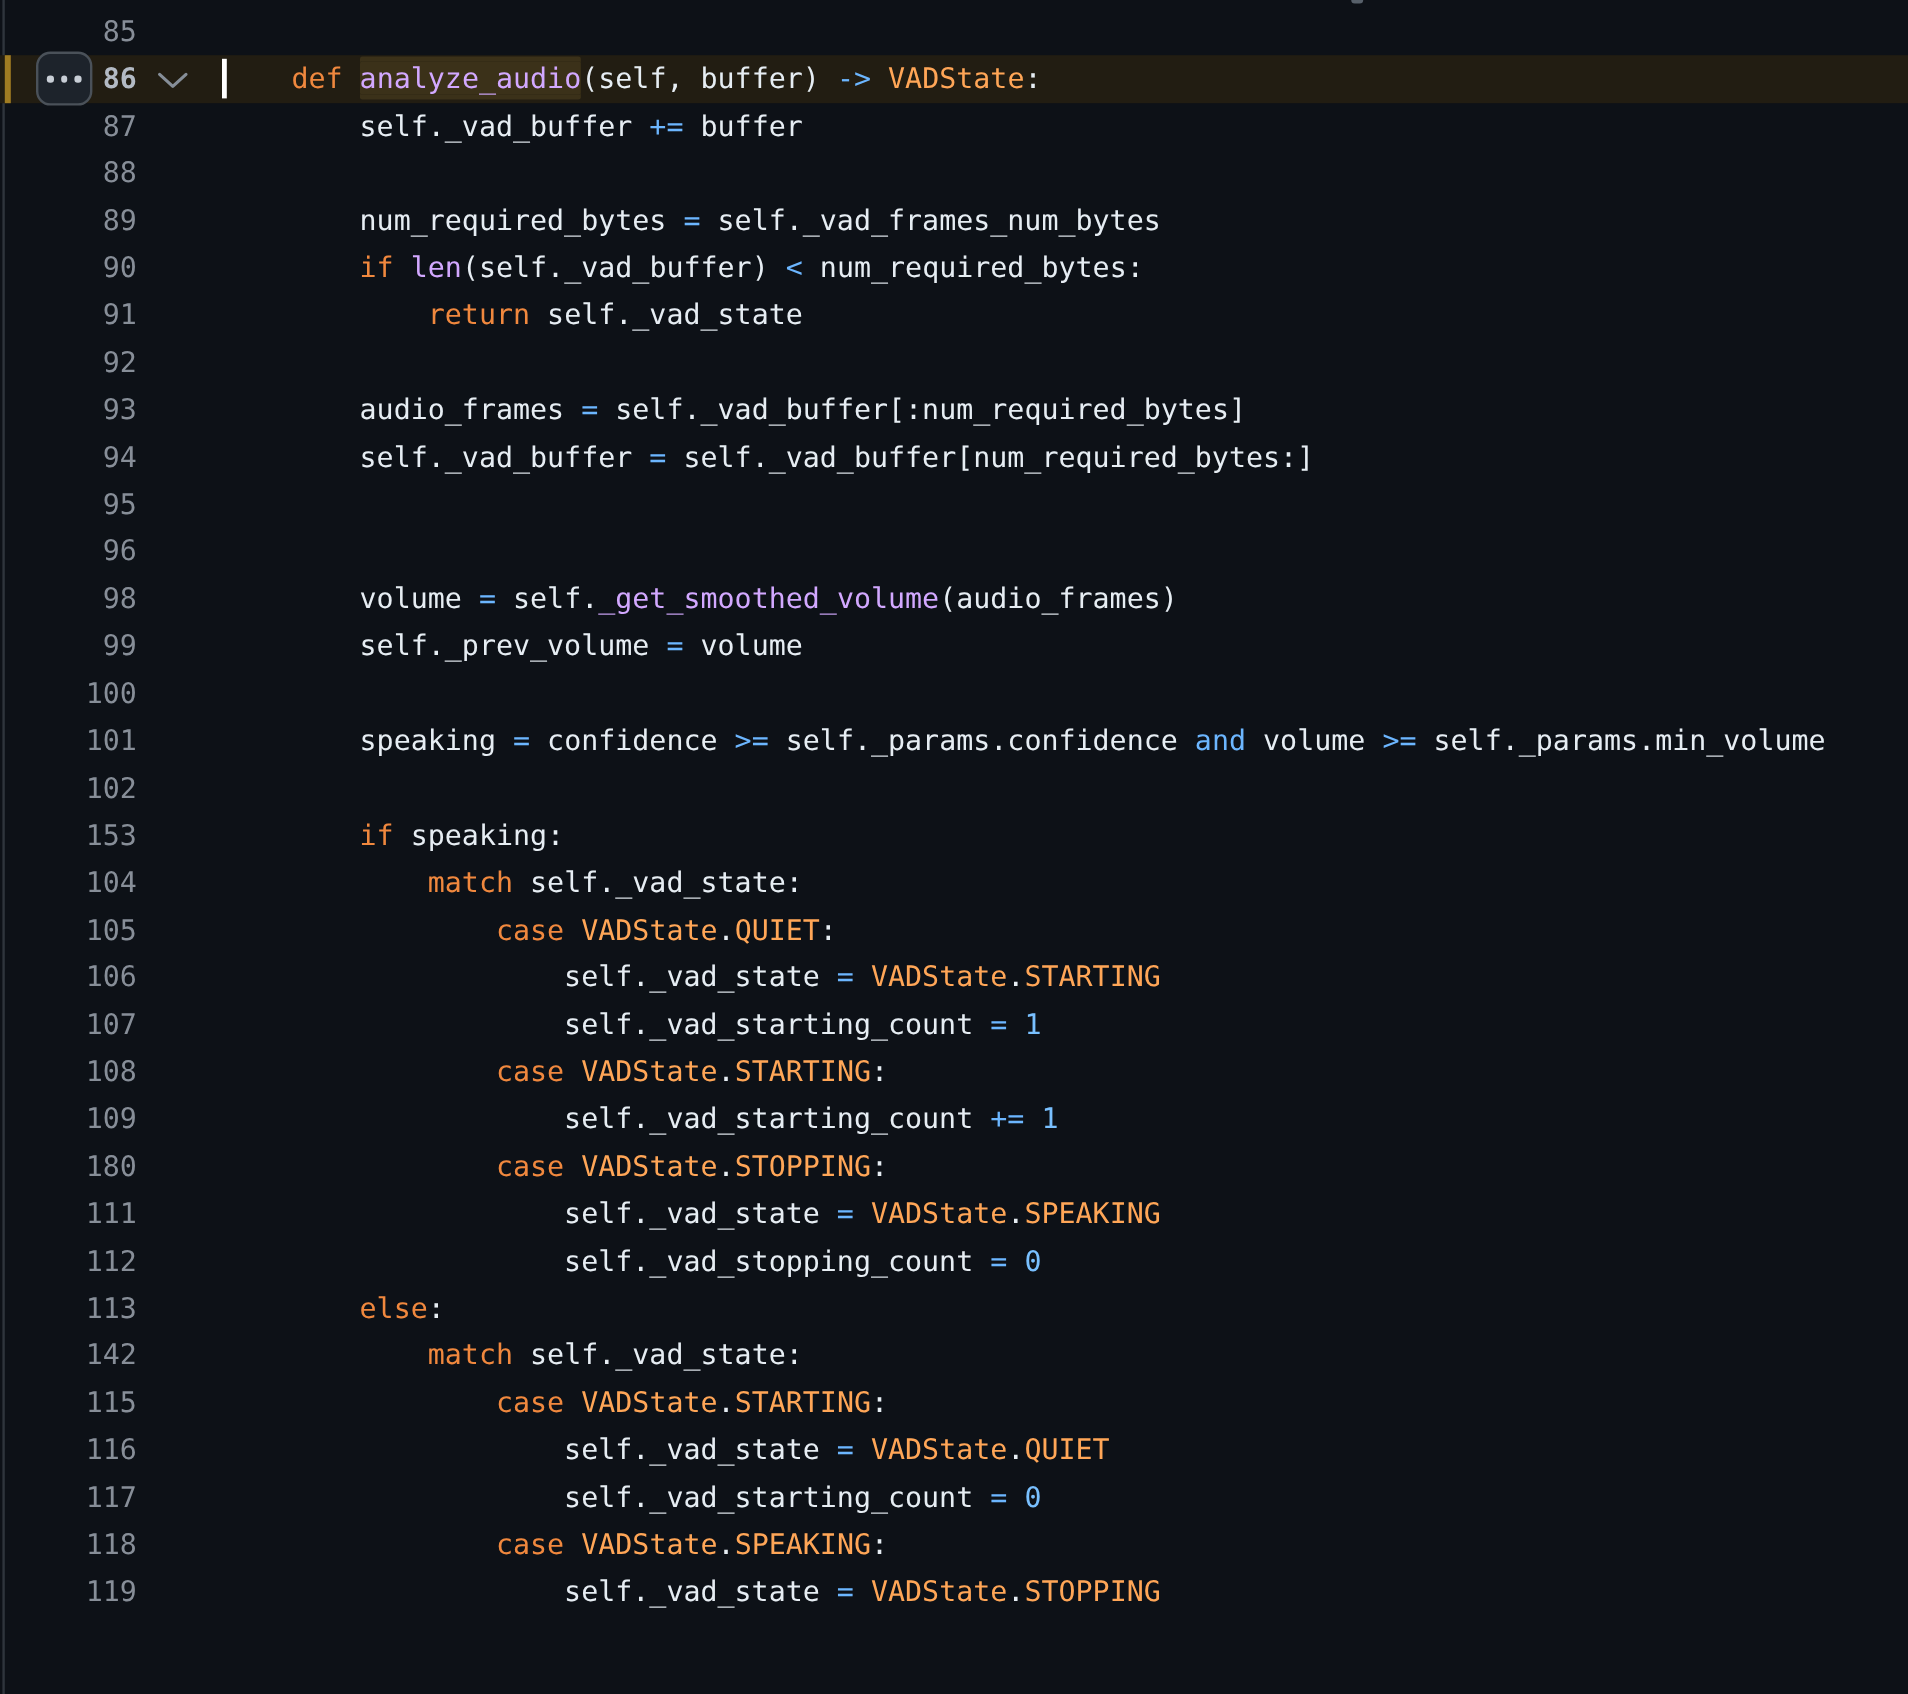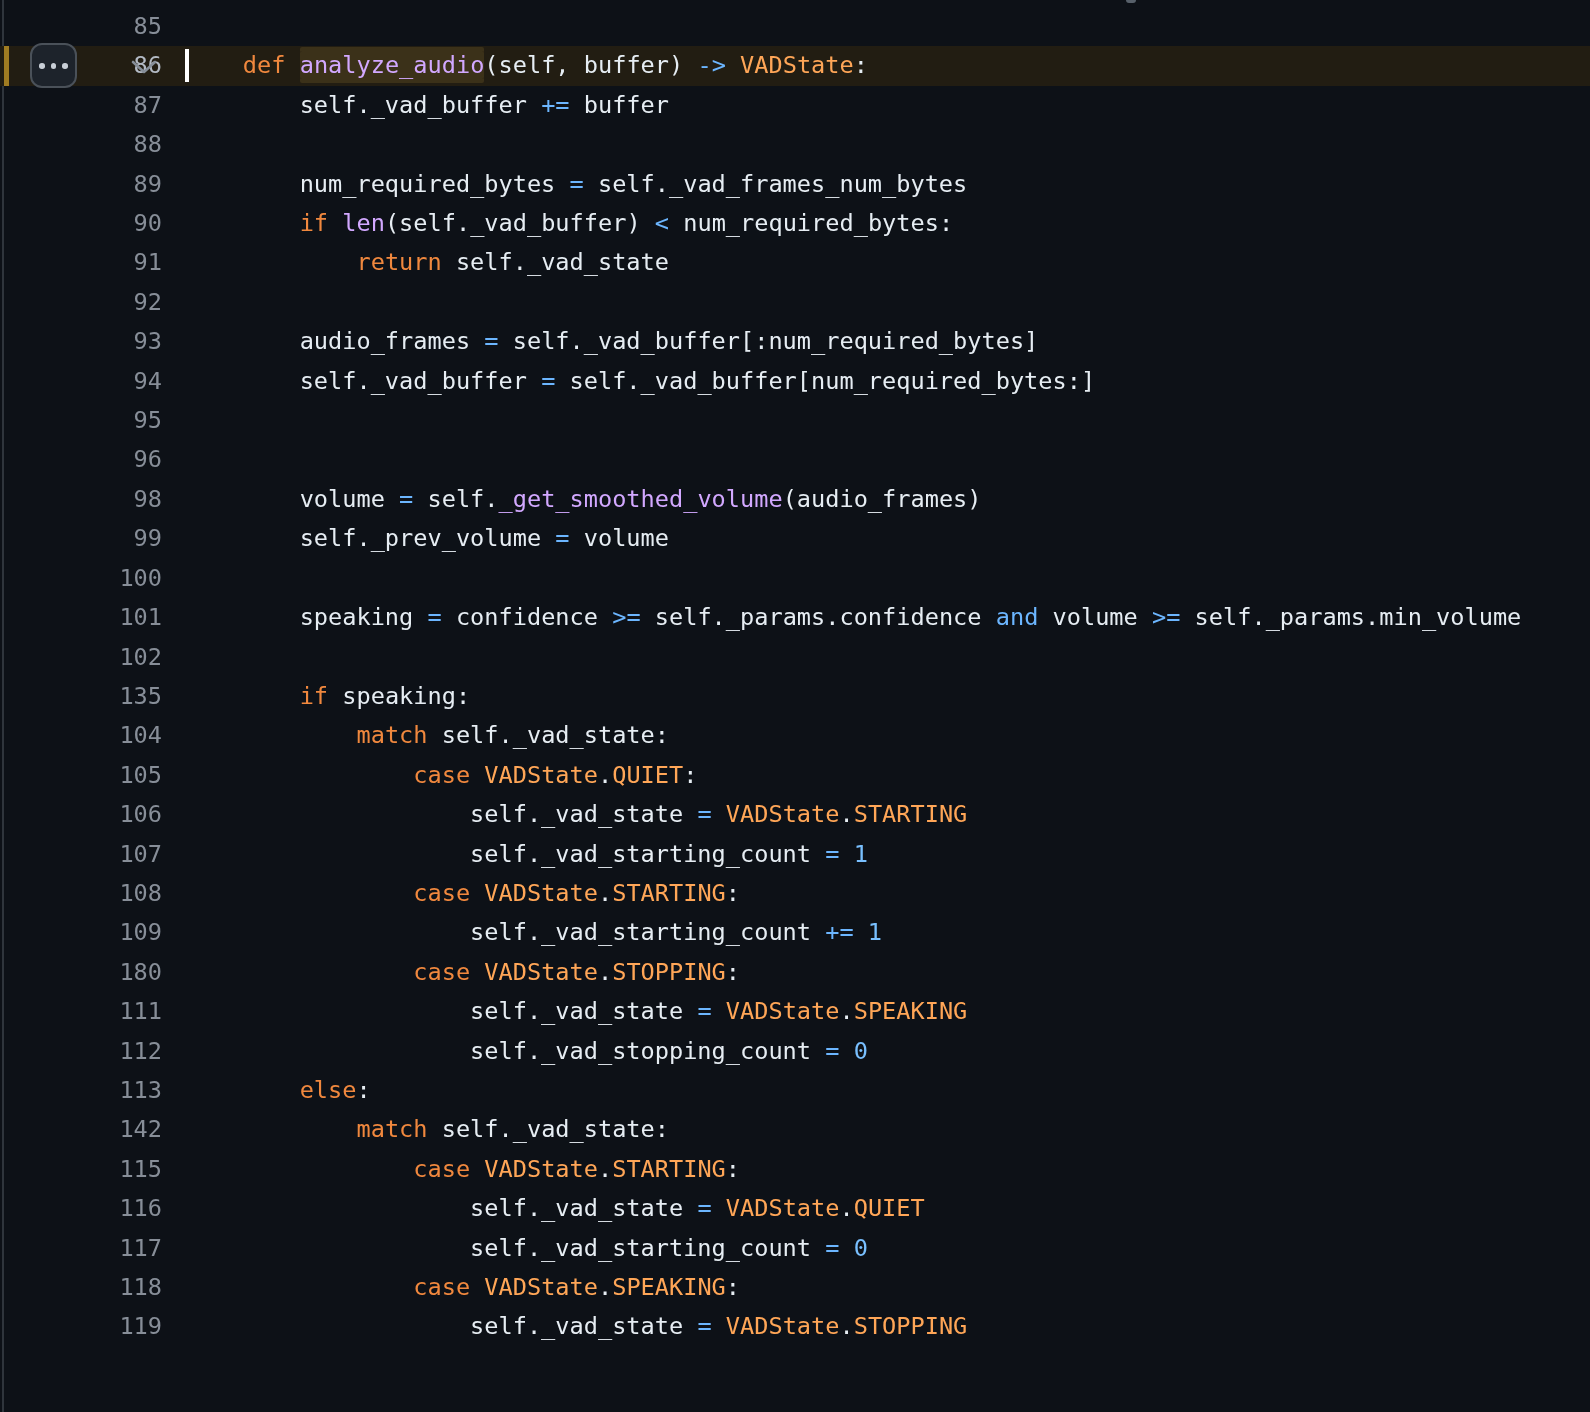--- a/index.html
+++ b/index.html
@@ -15,23 +15,23 @@
     font-size:23.6px;color:var(--fg);
   }
   .editor{position:relative;width:1590px;height:1412px;}
   .gutter-border{position:absolute;left:2px;top:0;width:2px;height:100%;background:var(--border);}
   .scroll-remnant{position:absolute;left:1126px;top:0;width:10px;height:3px;background:#57606a;border-radius:0 0 3px 3px;}
   .rows{position:absolute;left:0;top:7px;width:100%;}
   .row{position:relative;height:39.42px;}
   .row.active{background:var(--active-bg);}
   .gutter{
     position:absolute;left:0;top:0;width:114px;height:100%;
-    text-align:right;line-height:39.42px;color:var(--ln);padding-left:48px;
-  }
-  .row.active .gutter{color:var(--ln-active);}
+    text-align:right;line-height:39.42px;color:var(--ln);
+  }
+  .row.active .gutter{color:var(--ln-active);font-weight:bold;}
   .code{
     position:absolute;left:186px;top:0;height:100%;
     white-space:pre;line-height:39.42px;
   }
   .tk-kw{color:var(--kw);} .tk-fn{color:var(--fn);} .tk-ty{color:var(--ty);}
   .tk-op{color:var(--op);} .tk-num{color:var(--num);}
   .tk-hl{background:var(--hl-bg);box-shadow:0 4px 0 var(--hl-bg),0 -4px 0 var(--hl-bg);border-radius:2px;}
   .accent-bar{position:absolute;left:4px;top:0;width:5px;height:100%;background:var(--accent);}
   .line-menu-btn{
     position:absolute;left:30px;top:-3px;width:47px;height:45px;box-sizing:border-box;
@@ -120,21 +120,21 @@
       </div>
       <div class="row">
         <div class="gutter">101</div>
         <div class="code"><span>        speaking </span><span class="tk-op">=</span><span> confidence </span><span class="tk-op">&gt;=</span><span> self._params.confidence </span><span class="tk-op">and</span><span> volume </span><span class="tk-op">&gt;=</span><span> self._params.min_volume</span></div>
       </div>
       <div class="row">
         <div class="gutter">102</div>
         <div class="code"></div>
       </div>
       <div class="row">
-        <div class="gutter">135</div>
+        <div class="gutter">153</div>
         <div class="code"><span>        </span><span class="tk-kw">if</span><span> speaking:</span></div>
       </div>
       <div class="row">
         <div class="gutter">104</div>
         <div class="code"><span>            </span><span class="tk-kw">match</span><span> self._vad_state:</span></div>
       </div>
       <div class="row">
         <div class="gutter">105</div>
         <div class="code"><span>                </span><span class="tk-kw">case</span><span> </span><span class="tk-ty">VADState</span><span>.</span><span class="tk-ty">QUIET</span><span>:</span></div>
       </div>

